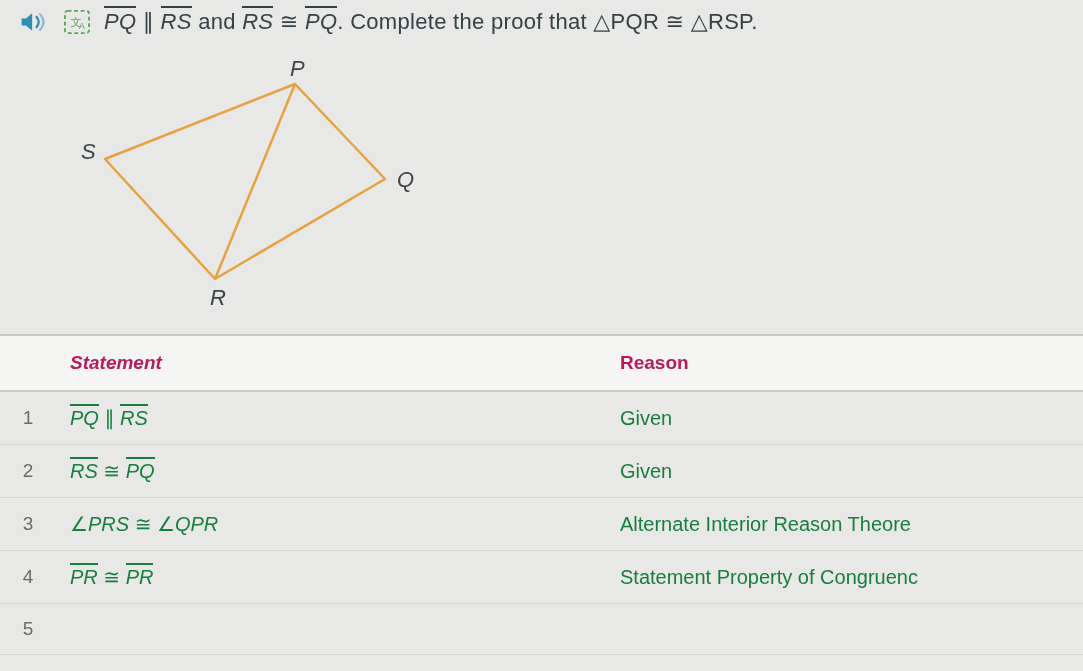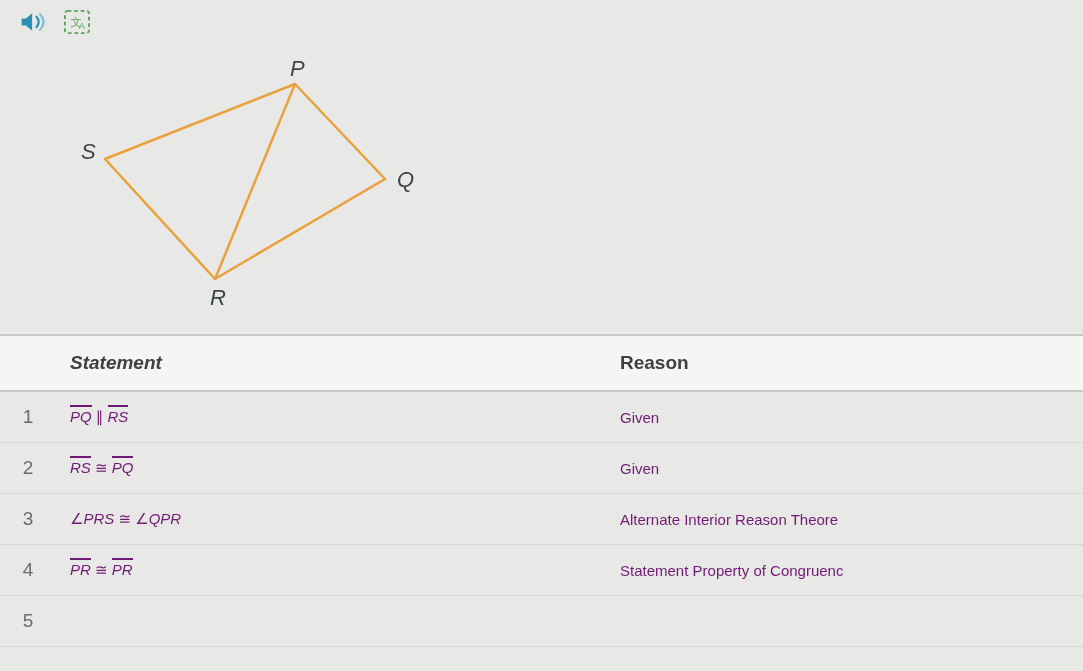--- a/index.html
+++ b/index.html
@@ -53,32 +53,32 @@
       width: 400px;
       height: 250px;
     }
     .proof-table {
       margin-top: 10px;
       width: 100%;
       border-collapse: collapse;
     }
     .proof-table th {
       background: #f5f5f3;
-      color: #404040;
+      color: #be185d;
       text-align: left;
       font-weight: bold;
       font-size: 19px;
       padding: 16px 14px;
       border-top: 2px solid #c8c8c5;
       border-bottom: 2px solid #c8c8c5;
     }
     .proof-table td {
       padding: 14px 14px;
-      font-size: 15px;
-      color: #701a75;
+      font-size: 20px;
+      color: #15803d;
       border-bottom: 1px solid #d5d5d2;
       vertical-align: middle;
     }
     .proof-table .idx-col { width: 56px; text-align: center; color:#6b6b68; font-size:19px;}
     .proof-table .stmt-col { width: 550px; font-style: italic; }
     .proof-table .reason-col { font-style: normal; }
     .triangle-sym, .angle-sym, .cong-sym, .parallel-sym { font-style: normal; }
     .vert-label {
       position: absolute;
       font-style: italic;
@@ -96,20 +96,29 @@
       <path d="M20 6 q5 6 0 12" fill="none" stroke="#2a8fb5" stroke-width="2.5" stroke-linecap="round"></path>
       <path d="M24 3 q8 9 0 18" fill="none" stroke="#7fbfd6" stroke-width="2.5" stroke-linecap="round"></path>
     </svg>
   </div>
   <div class="translate-btn">
     <svg viewBox="0 0 30 28">
       <rect x="2" y="2" width="26" height="24" rx="3" fill="none" stroke="#5aa35a" stroke-width="2" stroke-dasharray="4 3"></rect>
       <text x="8" y="18" font-size="12" fill="#5aa35a" font-family="sans-serif">文</text>
       <text x="17" y="21" font-size="10" fill="#5aa35a" font-family="sans-serif">A</text>
     </svg>
+  </div>
+  <div class="question-text">
+    <span class="seg">PQ</span>
+    <span class="parallel-sym">∥</span>
+    <span class="seg">RS</span><span class="upright"> and </span><span class="seg">RS</span>
+    <span class="cong-sym">≅</span>
+    <span class="seg">PQ</span><span class="upright">. </span><span class="upright">Complete the proof that </span><span class="triangle-sym">△PQR</span>
+    <span class="cong-sym">≅</span>
+    <span class="triangle-sym">△RSP</span><span class="upright">.</span>
   </div>
 </div>
 
 <div class="figure-area">
   <svg width="400" height="250" viewBox="0 0 400 250">
     <g id="poly" fill="none" stroke-width="2.5" stroke-linejoin="round" stroke="#e9a23b">
         <polygon points="35,95 225,20 315,115 145,215"></polygon>
         <line x1="225" y1="20" x2="145" y2="215"></line>
       </g>
   </svg>

